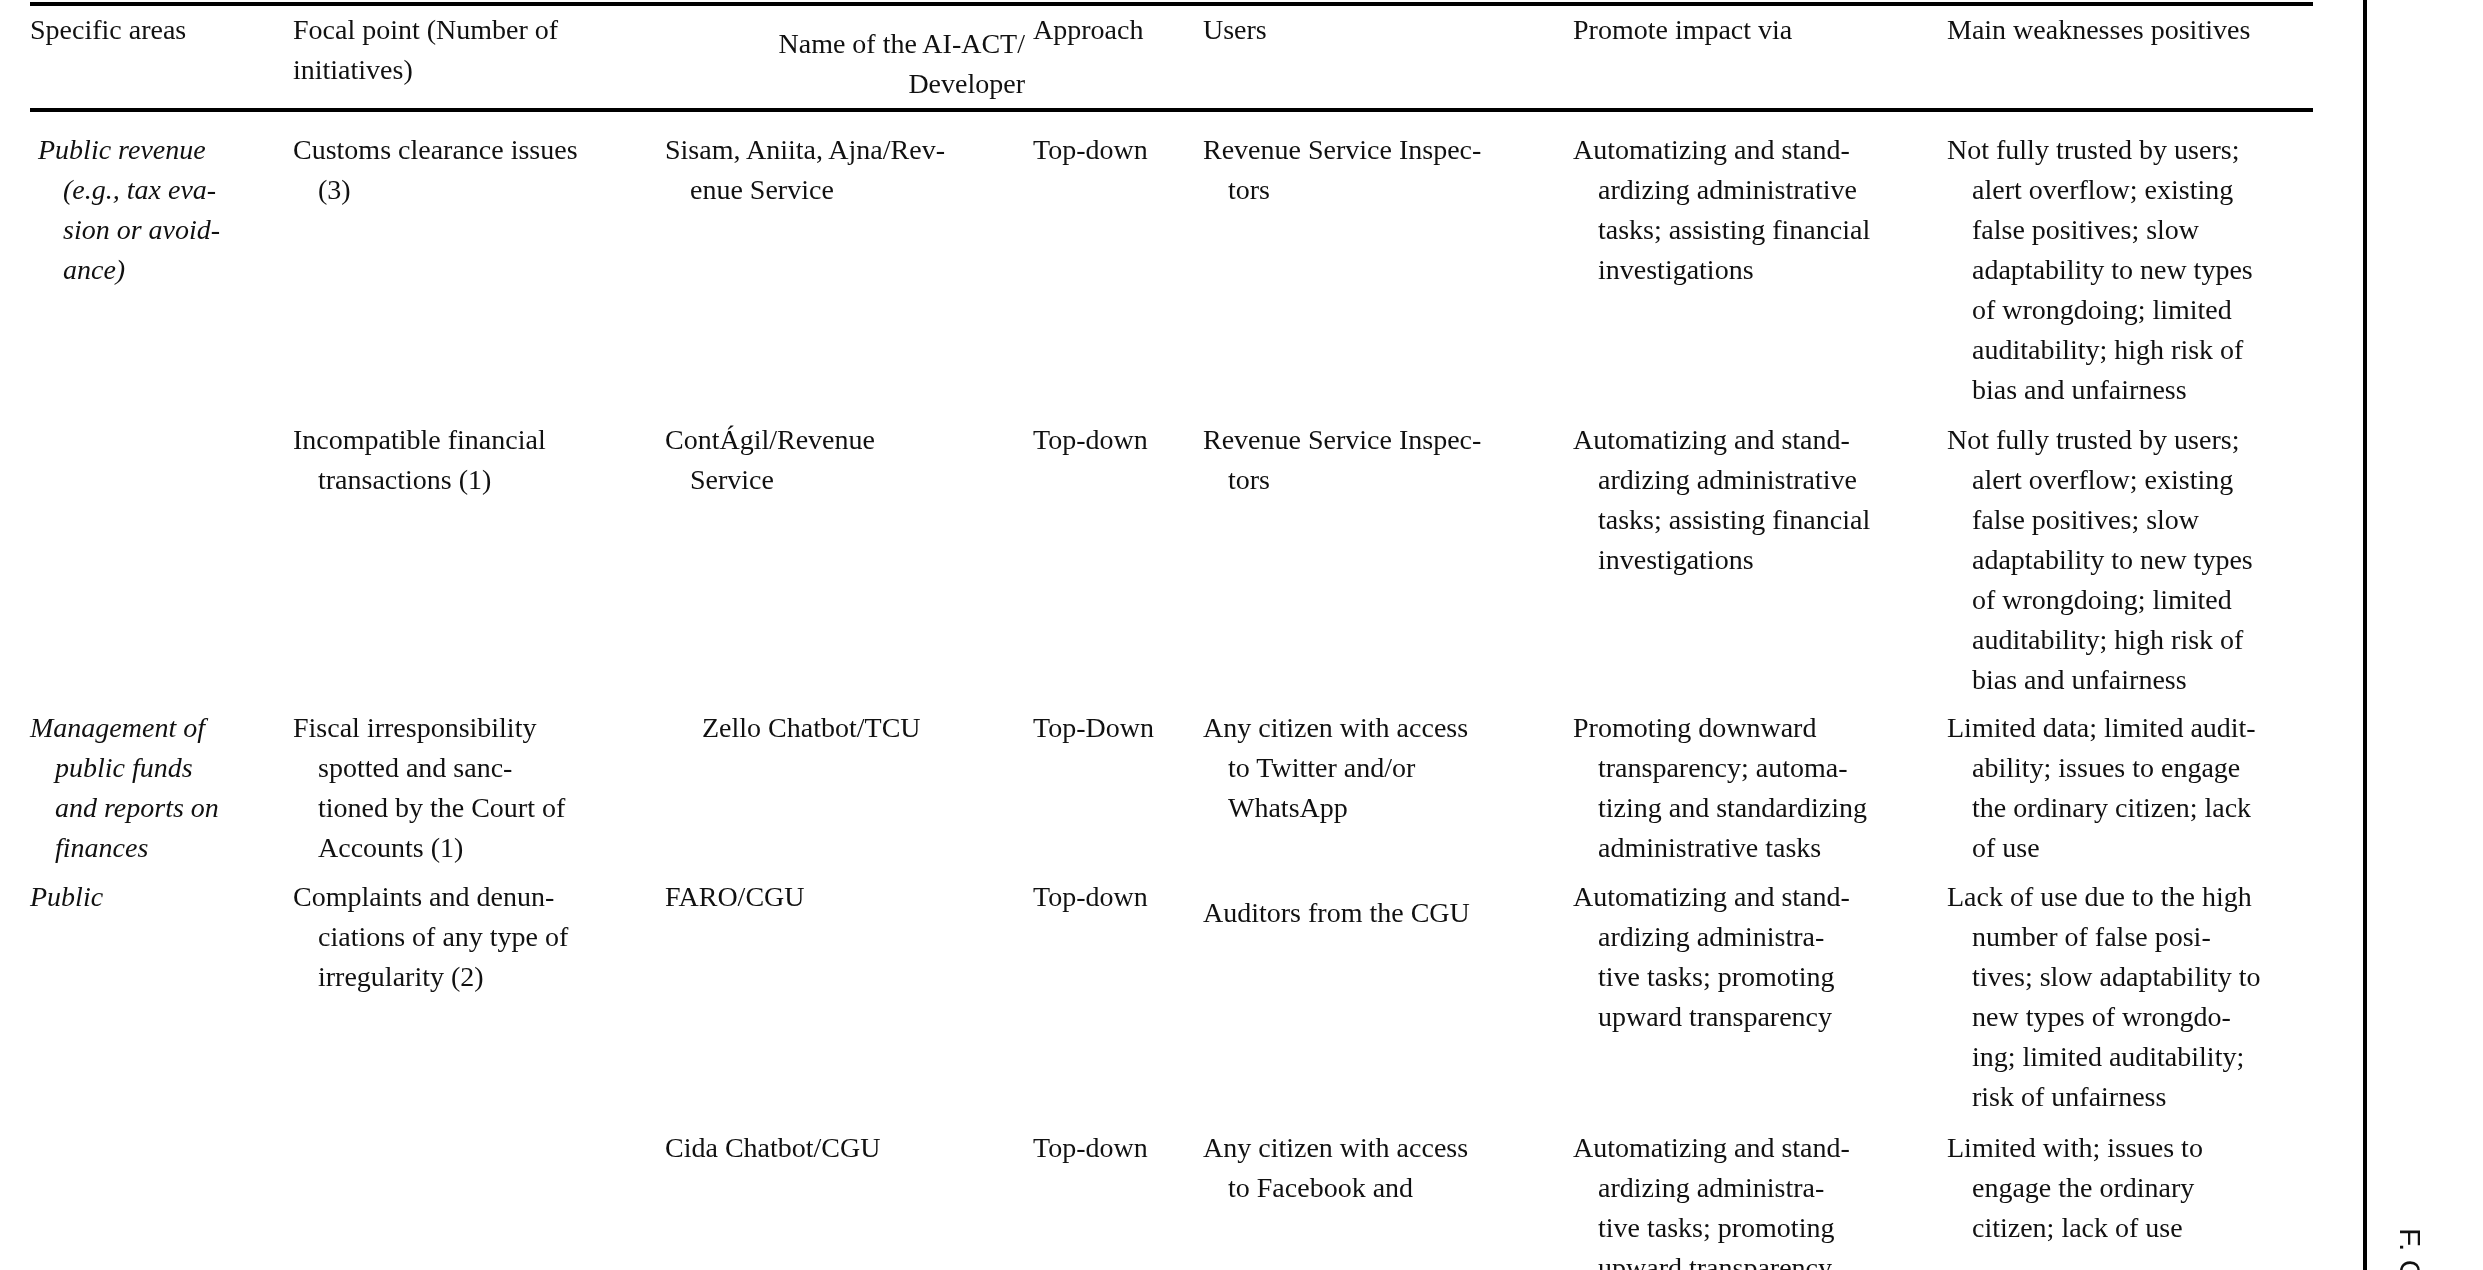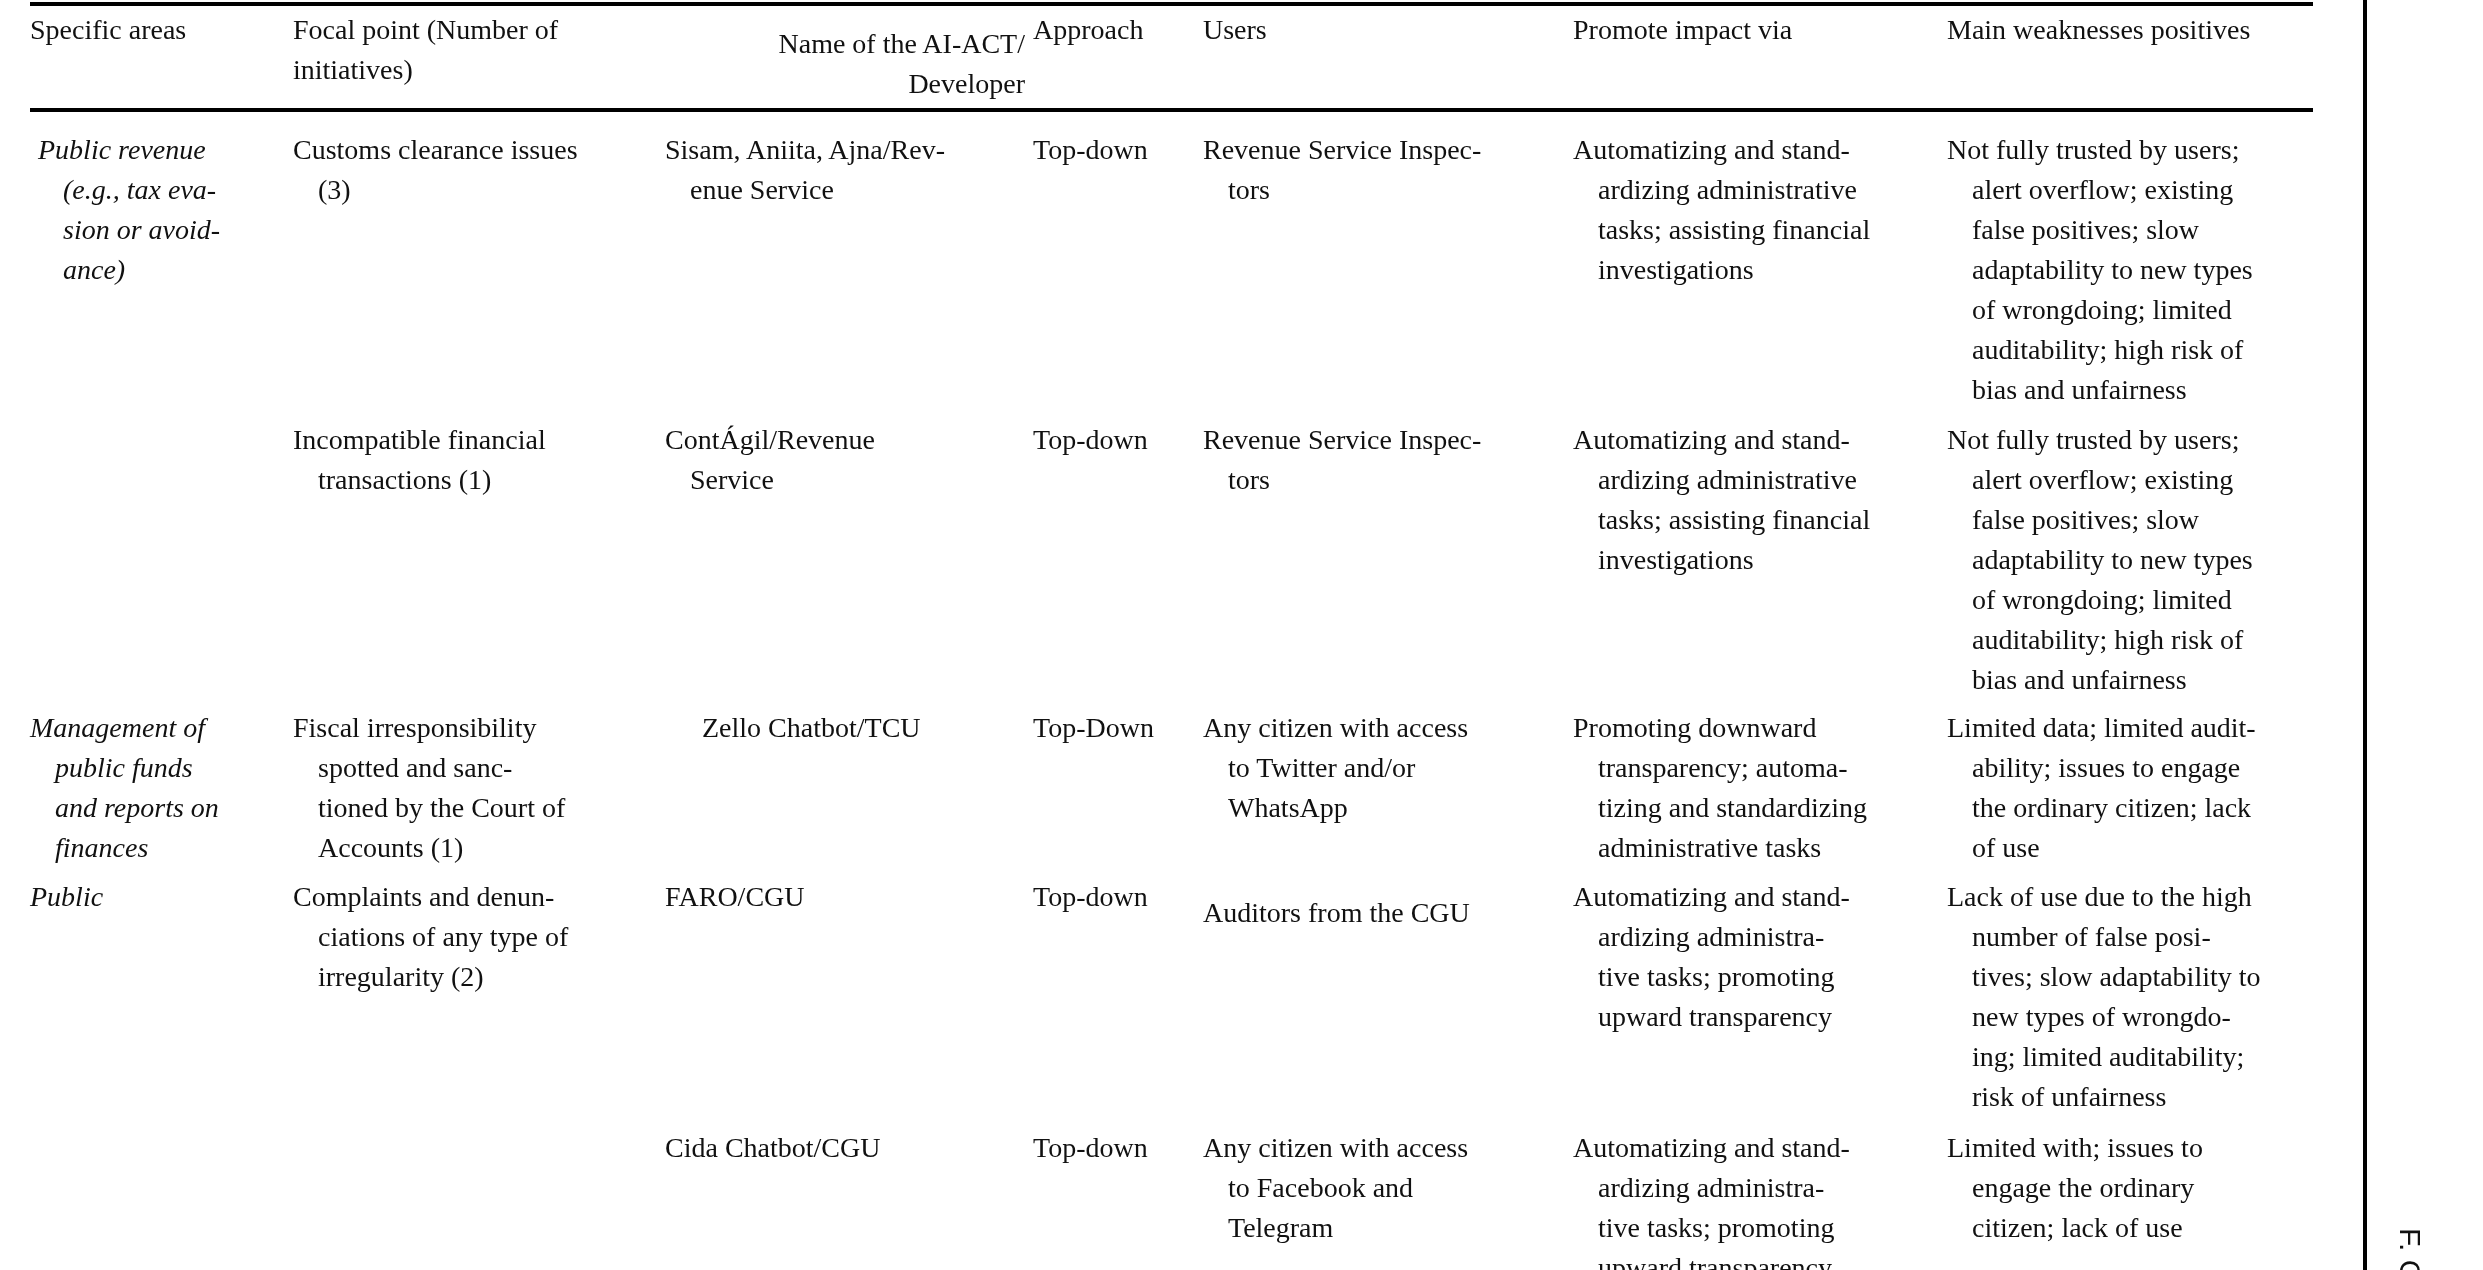--- a/index.html
+++ b/index.html
@@ -116,19 +116,19 @@
       <div class="cell" style="left: 1917px; top: 708px; width: 376px;"><span class="ln">Limited data; limited audit-</span><span class="ln indent">ability; issues to engage</span><span class="ln indent">the ordinary citizen; lack</span><span class="ln indent">of use</span></div>
       <div class="cell italic" style="left: 0px; top: 877px; width: 260px;"><span class="ln">Public</span></div>
       <div class="cell" style="left: 263px; top: 877px; width: 375px;"><span class="ln">Complaints and denun-</span><span class="ln indent">ciations of any type of</span><span class="ln indent">irregularity (2)</span></div>
       <div class="cell" style="left: 635px; top: 877px; width: 370px;"><span class="ln">FARO/CGU</span></div>
       <div class="cell" style="left: 1003px; top: 877px; width: 175px;"><span class="ln">Top-down</span></div>
       <div class="cell" style="left: 1173px; top: 877px; width: 375px; margin-top: 16px;"><span class="ln">Auditors from the CGU</span></div>
       <div class="cell" style="left: 1543px; top: 877px; width: 380px;"><span class="ln">Automatizing and stand-</span><span class="ln indent">ardizing administra-</span><span class="ln indent">tive tasks; promoting</span><span class="ln indent">upward transparency</span></div>
       <div class="cell" style="left: 1917px; top: 877px; width: 376px;"><span class="ln">Lack of use due to the high</span><span class="ln indent">number of false posi-</span><span class="ln indent">tives; slow adaptability to</span><span class="ln indent">new types of wrongdo-</span><span class="ln indent">ing; limited auditability;</span><span class="ln indent">risk of unfairness</span></div>
       <div class="cell" style="left: 635px; top: 1128px; width: 370px;"><span class="ln">Cida Chatbot/CGU</span></div>
       <div class="cell" style="left: 1003px; top: 1128px; width: 175px;"><span class="ln">Top-down</span></div>
-      <div class="cell" style="left: 1173px; top: 1128px; width: 375px;"><span class="ln">Any citizen with access</span><span class="ln indent">to Facebook and</span><span class="ln indent">Telegram</span></div>
+      <div class="cell" style="left: 1173px; top: 1128px; width: 375px;"><span class="ln">Any citizen with access</span><span class="ln indent">to Facebook and</span></div>
       <div class="cell" style="left: 1543px; top: 1128px; width: 380px;"><span class="ln">Automatizing and stand-</span><span class="ln indent">ardizing administra-</span><span class="ln indent">tive tasks; promoting</span><span class="ln indent">upward transparency</span></div>
       <div class="cell" style="left: 1917px; top: 1128px; width: 376px;"><span class="ln">Limited with; issues to</span><span class="ln indent">engage the ordinary</span><span class="ln indent">citizen; lack of use</span></div>
     </div>
   <div class="vline"></div>
   <div class="side-label">F. O</div>
 </div>
 
 </body></html>

